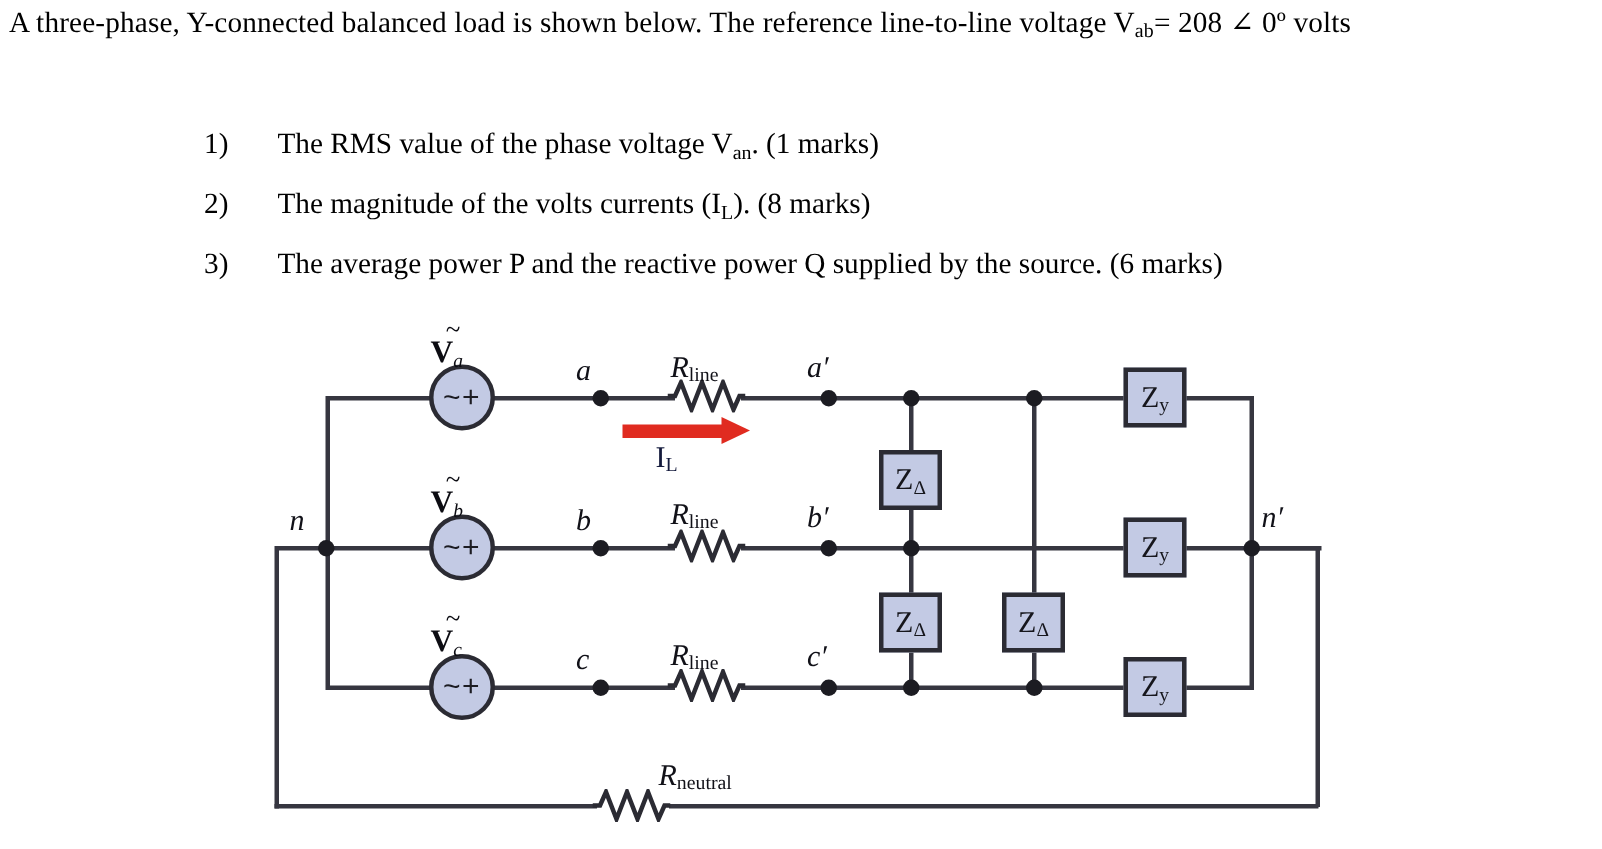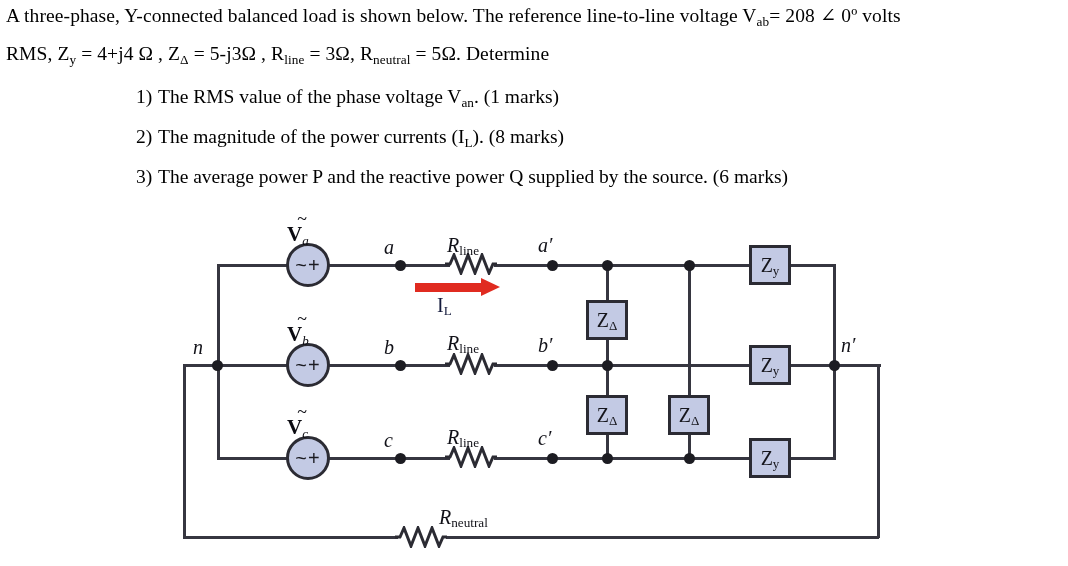--- a/index.html
+++ b/index.html
@@ -30,21 +30,21 @@
     position: absolute;
     font-size: 19.5px;
     white-space: nowrap;
   }
   .qnum { position: absolute; }
   .qtext { position: absolute; }
   #q1 { top: 86px; }
   #q2 { top: 126px; }
   #q3 { top: 166px; }
   .qnum { left: 136px; }
-  .qtext { left: 158px; }
+  .qtext { left: 185px; }
   sub { font-size: 0.68em; vertical-align: -0.28em; }
 
   
   .wire {
     position: absolute;
     background: #363640;
   }
   .wire-h { height: 3px; }
   .wire-v { width: 3px; }
 
@@ -159,30 +159,29 @@
   }
   .il-label sub { font-size: 0.66em; vertical-align: -0.25em; }
 </style>
 </head>
 <body>
 
 <div id="page">
 
   <div class="prob" id="line1"><span>A three-phase, Y-connected balanced load is shown below. The reference line-to-line voltage V</span><sub>ab</sub><span>= 208 ∠ 0º volts</span></div>
 
-  <div class="prob" id="line2"><span>RMS, Z</span><sub>y</sub><span> = 4+j4 Ω , Z</span><sub>Δ</sub><span> = 5-j3Ω , R</span><sub>line</sub><span> = 3Ω, R</span><sub>neutral</sub><span> = 5Ω. Determine</span></div>
 
   <div class="qrow" id="q1">
     <span class="qnum">1)</span>
     <span class="qtext"><span>The RMS value of the phase voltage V</span><sub>an</sub><span>. (1 marks)</span></span>
   </div>
 
   <div class="qrow" id="q2">
     <span class="qnum">2)</span>
-    <span class="qtext"><span>The magnitude of the power currents (I</span><sub>L</sub><span>). (8 marks)</span></span>
+    <span class="qtext"><span>The magnitude of the volts currents (I</span><sub>L</sub><span>). (8 marks)</span></span>
   </div>
 
   <div class="qrow" id="q3">
     <span class="qnum">3)</span>
     <span class="qtext">The average power P and the reactive power Q supplied by the source. (6 marks)</span>
   </div>
 
   <div>
 
     <div class="wire wire-h" style="left:218px; top:263.5px; width:70px;"></div>

